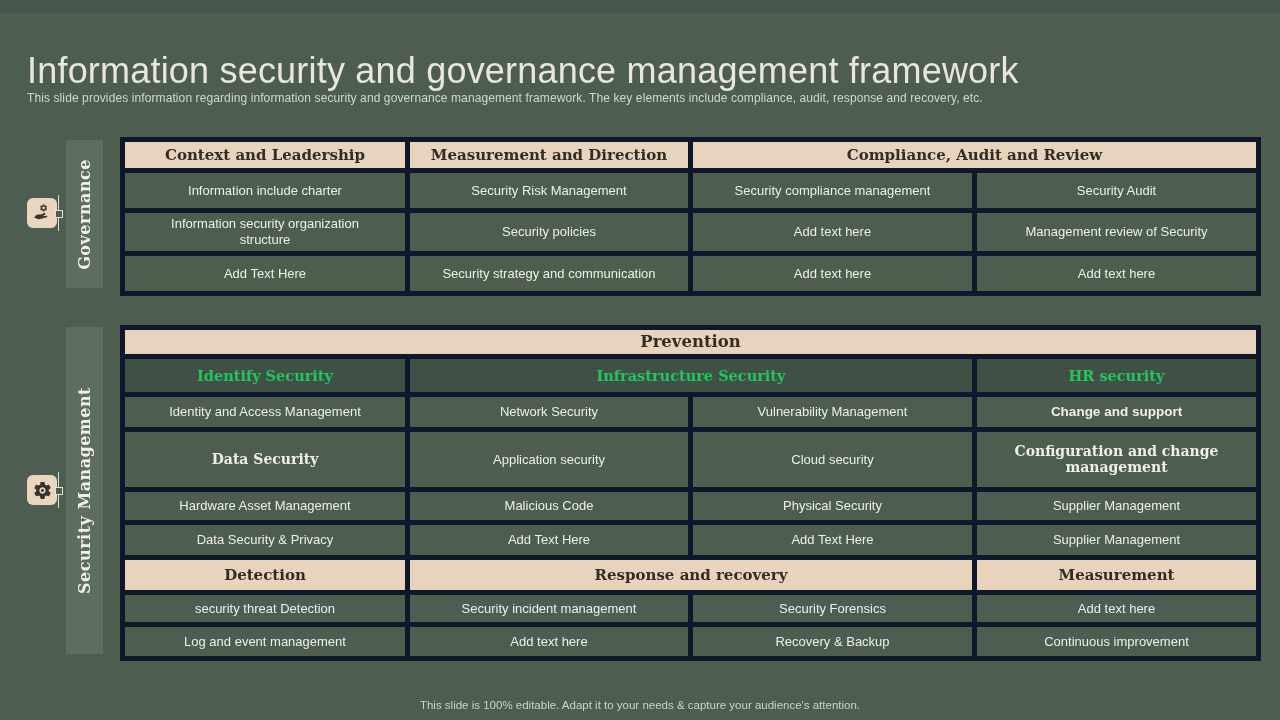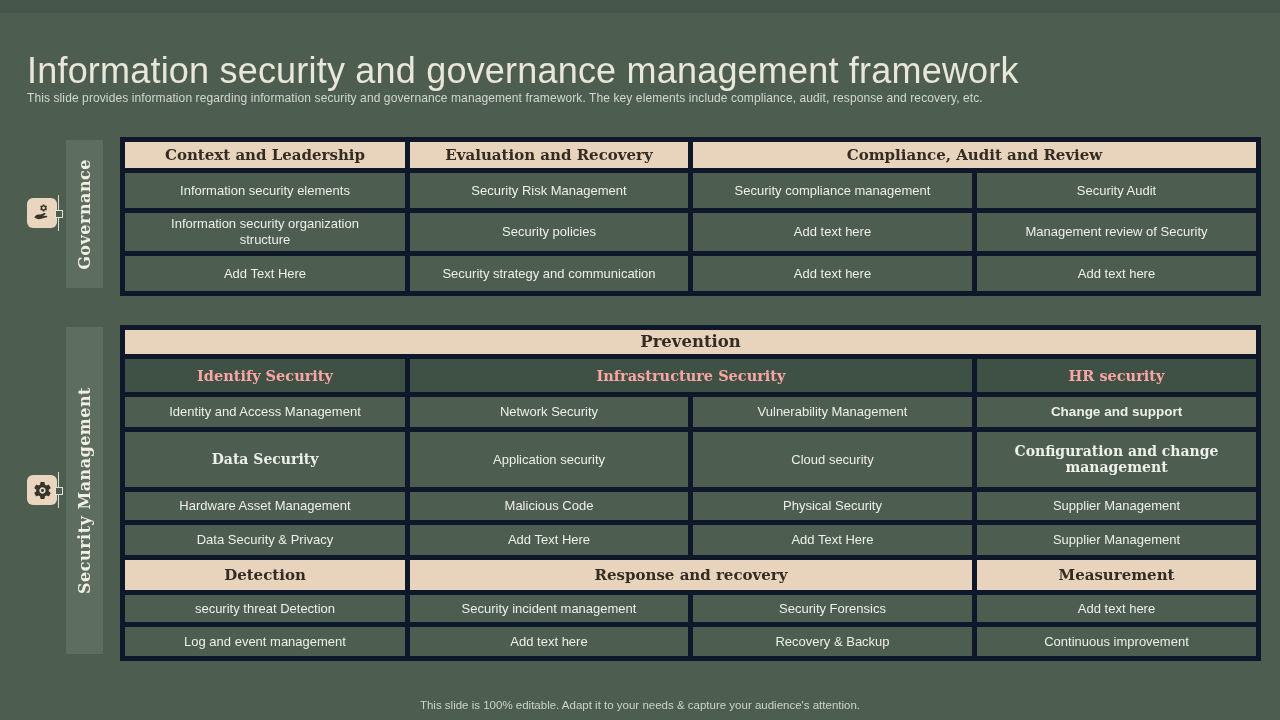--- a/index.html
+++ b/index.html
@@ -59,21 +59,21 @@
     font-size:13px;color:#edefe8;line-height:1.2;padding:2px 20px;
     background:transparent;
   }
   .tbl td.tan{
     background:#e8d4bd;color:#332c22;
     font-family:"DejaVu Serif",serif;font-weight:700;font-size:15px;
     padding:2px 8px;
   }
   .tbl td.tan-big{font-size:16.5px;}
   .tbl td.sec-hdr{
-    background:#3f5144;color:#fca5a5;
+    background:#3f5144;color:#22c55e;
     font-family:"DejaVu Serif",serif;font-weight:700;font-size:14.5px;
   }
   .tbl td.bold-serif{
     font-family:"DejaVu Serif",serif;font-weight:700;font-size:14px;padding:2px 28px;
   }
   .tbl td.bold-sans{font-weight:700;font-size:13.5px;}
 </style>
 </head>
 <body>
 
@@ -99,25 +99,25 @@
 <table class="tbl" id="tbl1">
   <colgroup>
       <col style="width:285px">
       <col style="width:283px">
       <col style="width:284px">
       <col style="width:284px">
     </colgroup>
   <tbody>
       <tr style="height:31px">
     <td class="tan">Context and Leadership</td>
-    <td class="tan">Evaluation and Recovery</td>
+    <td class="tan">Measurement and Direction</td>
     <td class="tan" colspan="2">Compliance, Audit and Review</td>
   </tr>
   <tr style="height:40px">
-    <td>Information security elements</td>
+    <td>Information include charter</td>
     <td>Security Risk Management</td>
     <td>Security compliance management</td>
     <td>Security Audit</td>
   </tr>
   <tr style="height:43px">
     <td>Information security organization structure</td>
     <td>Security policies</td>
     <td>Add text here</td>
     <td>Management review of Security</td>
   </tr>

